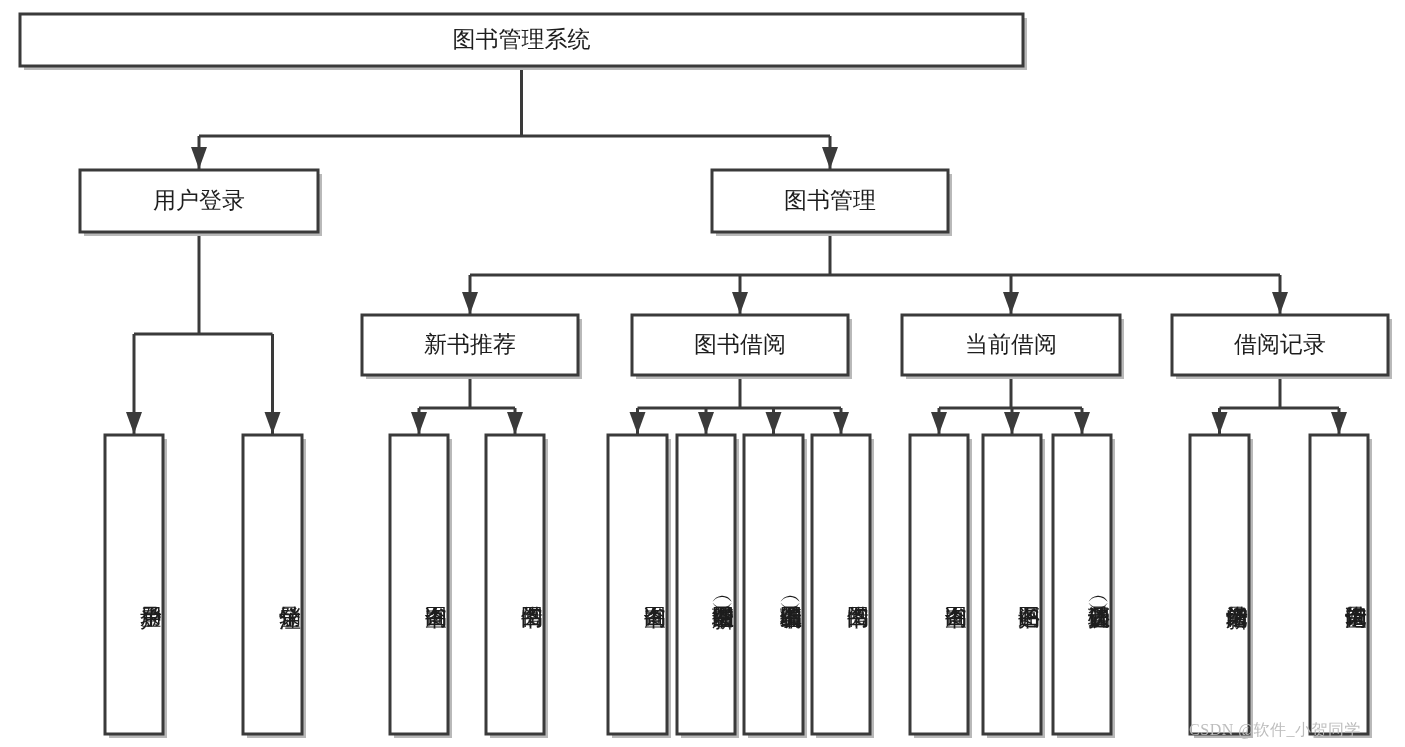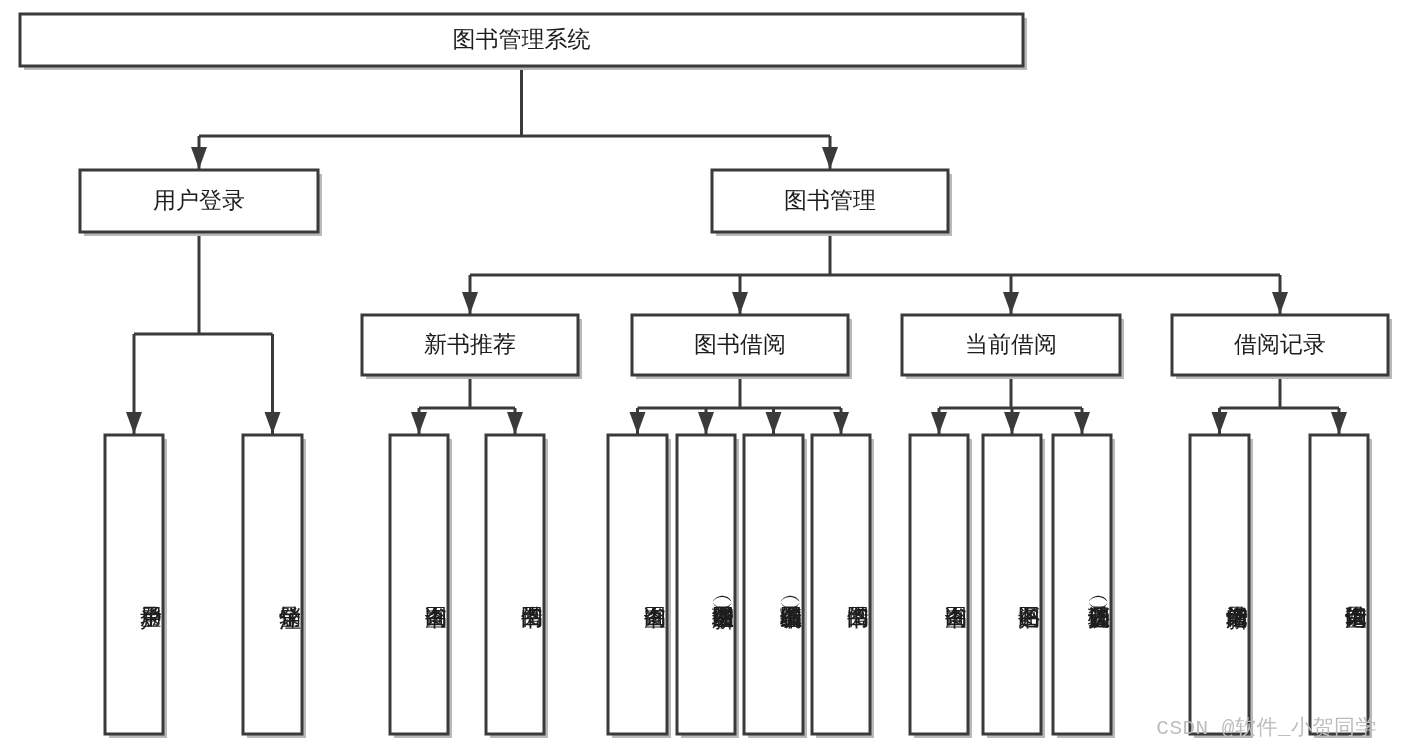--- a/index.html
+++ b/index.html
@@ -11,21 +11,20 @@
     width: 1405px;
     height: 747px;
     font-family: "Liberation Sans", "DejaVu Sans", sans-serif;
     overflow: hidden;
   }
   #diagram-root {
     position: relative;
     width: 1373px;
     height: 747px;
     background: #ffffff;
-    padding-left: 16px;
   }
   svg.diagram-canvas {
     position: absolute;
     top: 0;
     left: 0;
     width: 1405px;
     height: 747px;
   }
   .node-rect {
     fill: #ffffff;
@@ -64,22 +63,22 @@
     white-space: nowrap;
     display: flex;
     align-items: flex-start;
     justify-content: center;
     pointer-events: none;
   }
   .watermark {
     position: absolute;
     right: 12px;
     bottom: 6px;
-    font-family: Liberation Mono, monospace;
-    font-size: 21px;
+    font-family: Liberation Serif, serif;
+    font-size: 16px;
     color: #bdbdbd;
     letter-spacing: 0.5px;
     white-space: nowrap;
   }
 </style>
 </head>
 <body>
 
 <div id="diagram-root">
 

